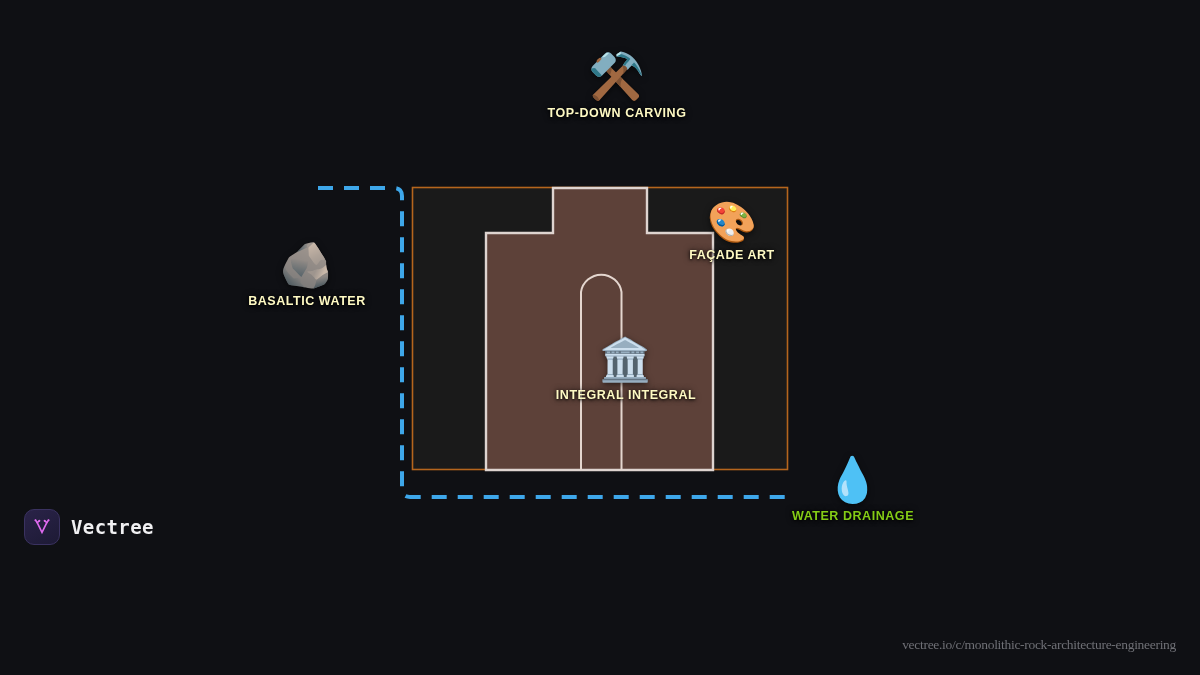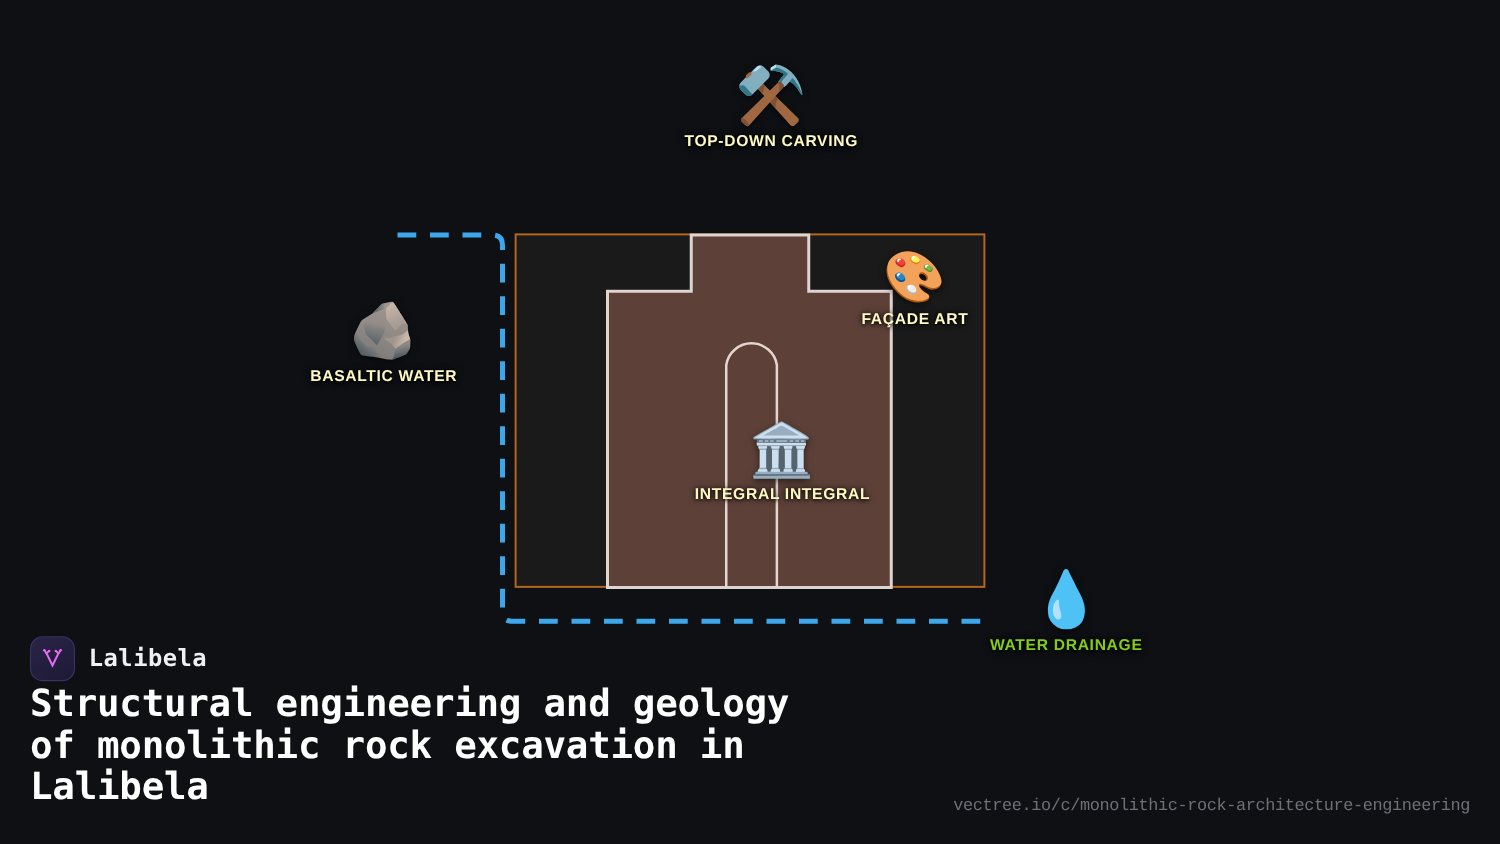--- a/index.html
+++ b/index.html
@@ -113,21 +113,21 @@
     font-weight: bold;
     line-height: 33px;
     color: #ffffff;
     letter-spacing: -0.2px;
     pointer-events: auto;
   }
   #url {
     position: absolute;
     right: 24px;
     bottom: 22px;
-    font-family: Liberation Mono, monospace;
+    font-family: Liberation Serif, serif;
     font-size: 13.5px;
     color: #6f7076;
     letter-spacing: -0.3px;
     pointer-events: auto;
     margin-top: 30px;
   }
 </style>
 </head>
 <body>
 
@@ -198,21 +198,20 @@
             <path d="M14.8 5.6 L12.8 3.9"></path>
           </g>
           <g fill="#e06bf0">
             <circle cx="3.5" cy="3.2" r="1.05"></circle>
             <circle cx="7.4" cy="3.7" r="0.95"></circle>
             <circle cx="16.5" cy="3.2" r="1.05"></circle>
             <circle cx="12.6" cy="3.7" r="0.95"></circle>
           </g>
         </svg>
       </div>
-      <span id="brand-name">Lalibela</span>
+      <span id="brand-name">Vectree</span>
     </div>
 
-    <div id="headline">Structural engineering and geology of monolithic rock excavation in Lalibela</div>
 
     <div id="url">vectree.io/c/monolithic-rock-architecture-engineering</div>
   </div>
 
 </div>
 
 </body></html>

